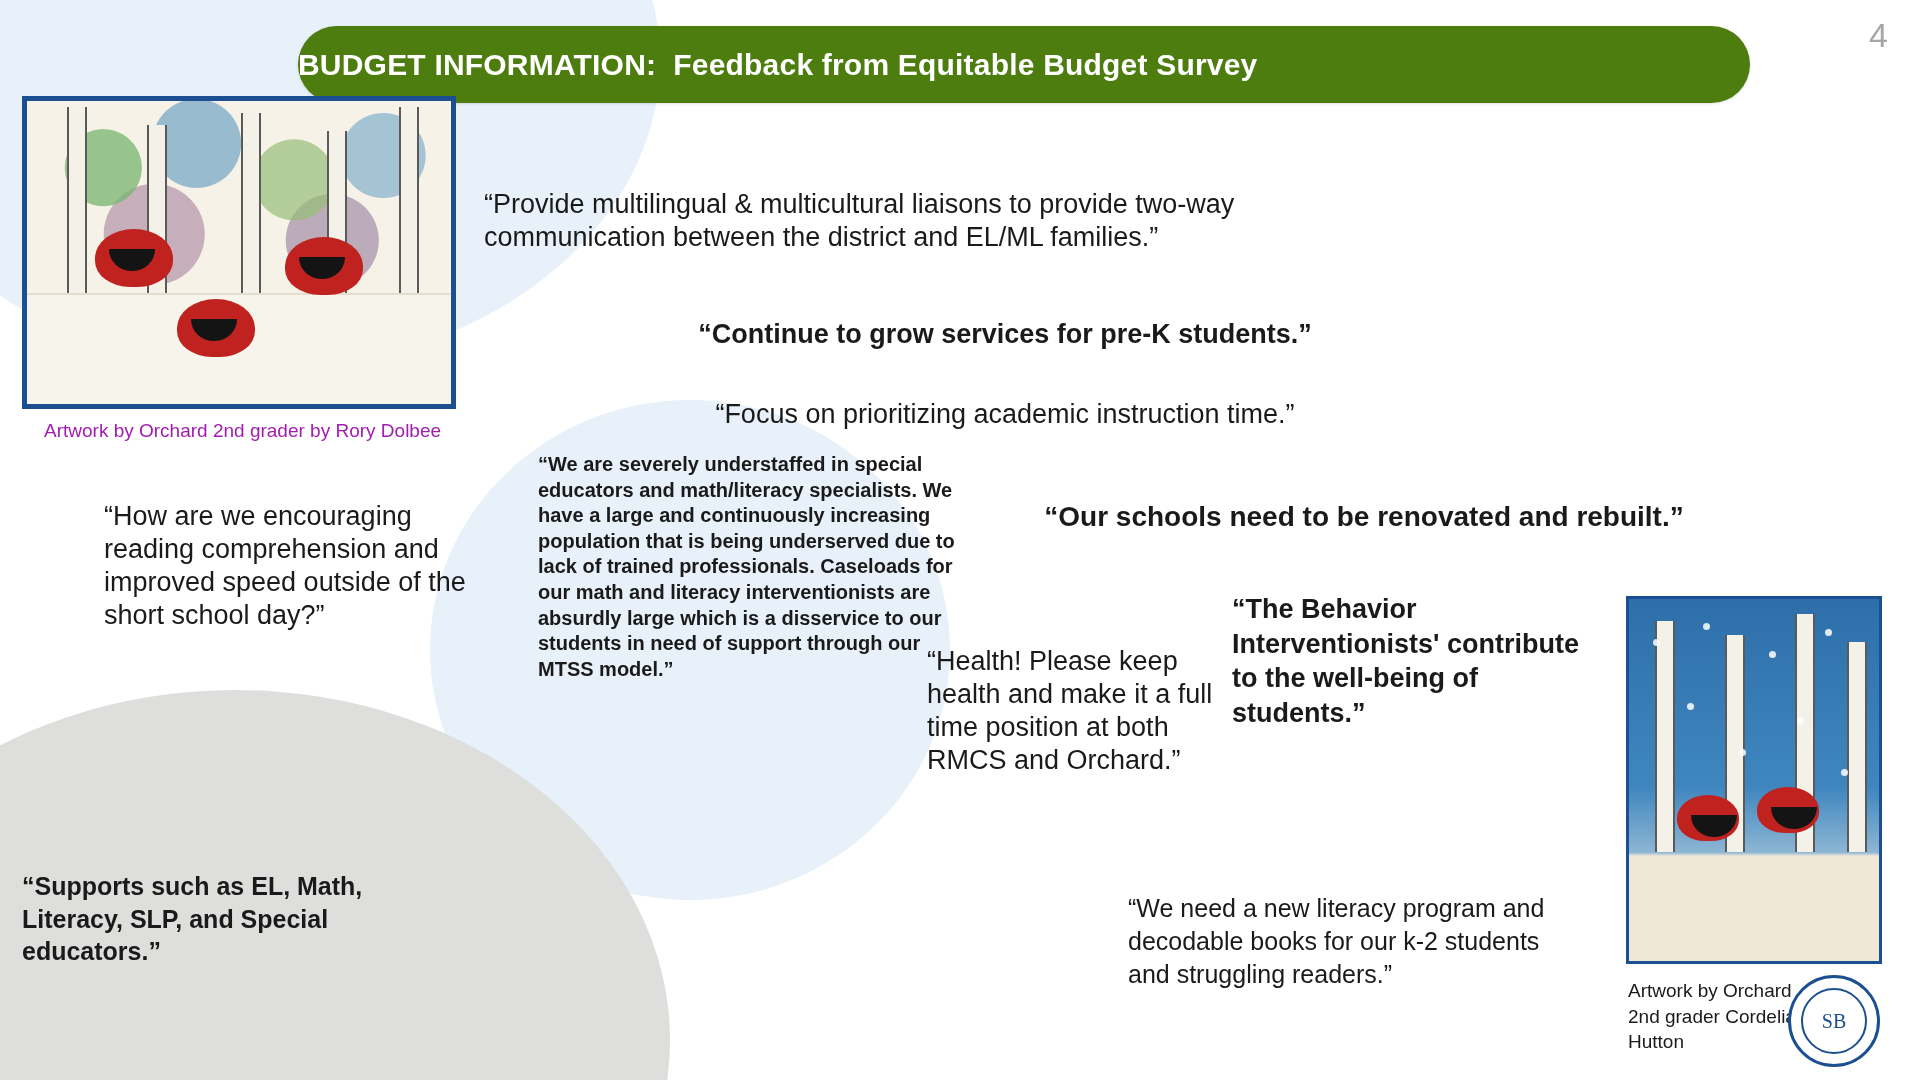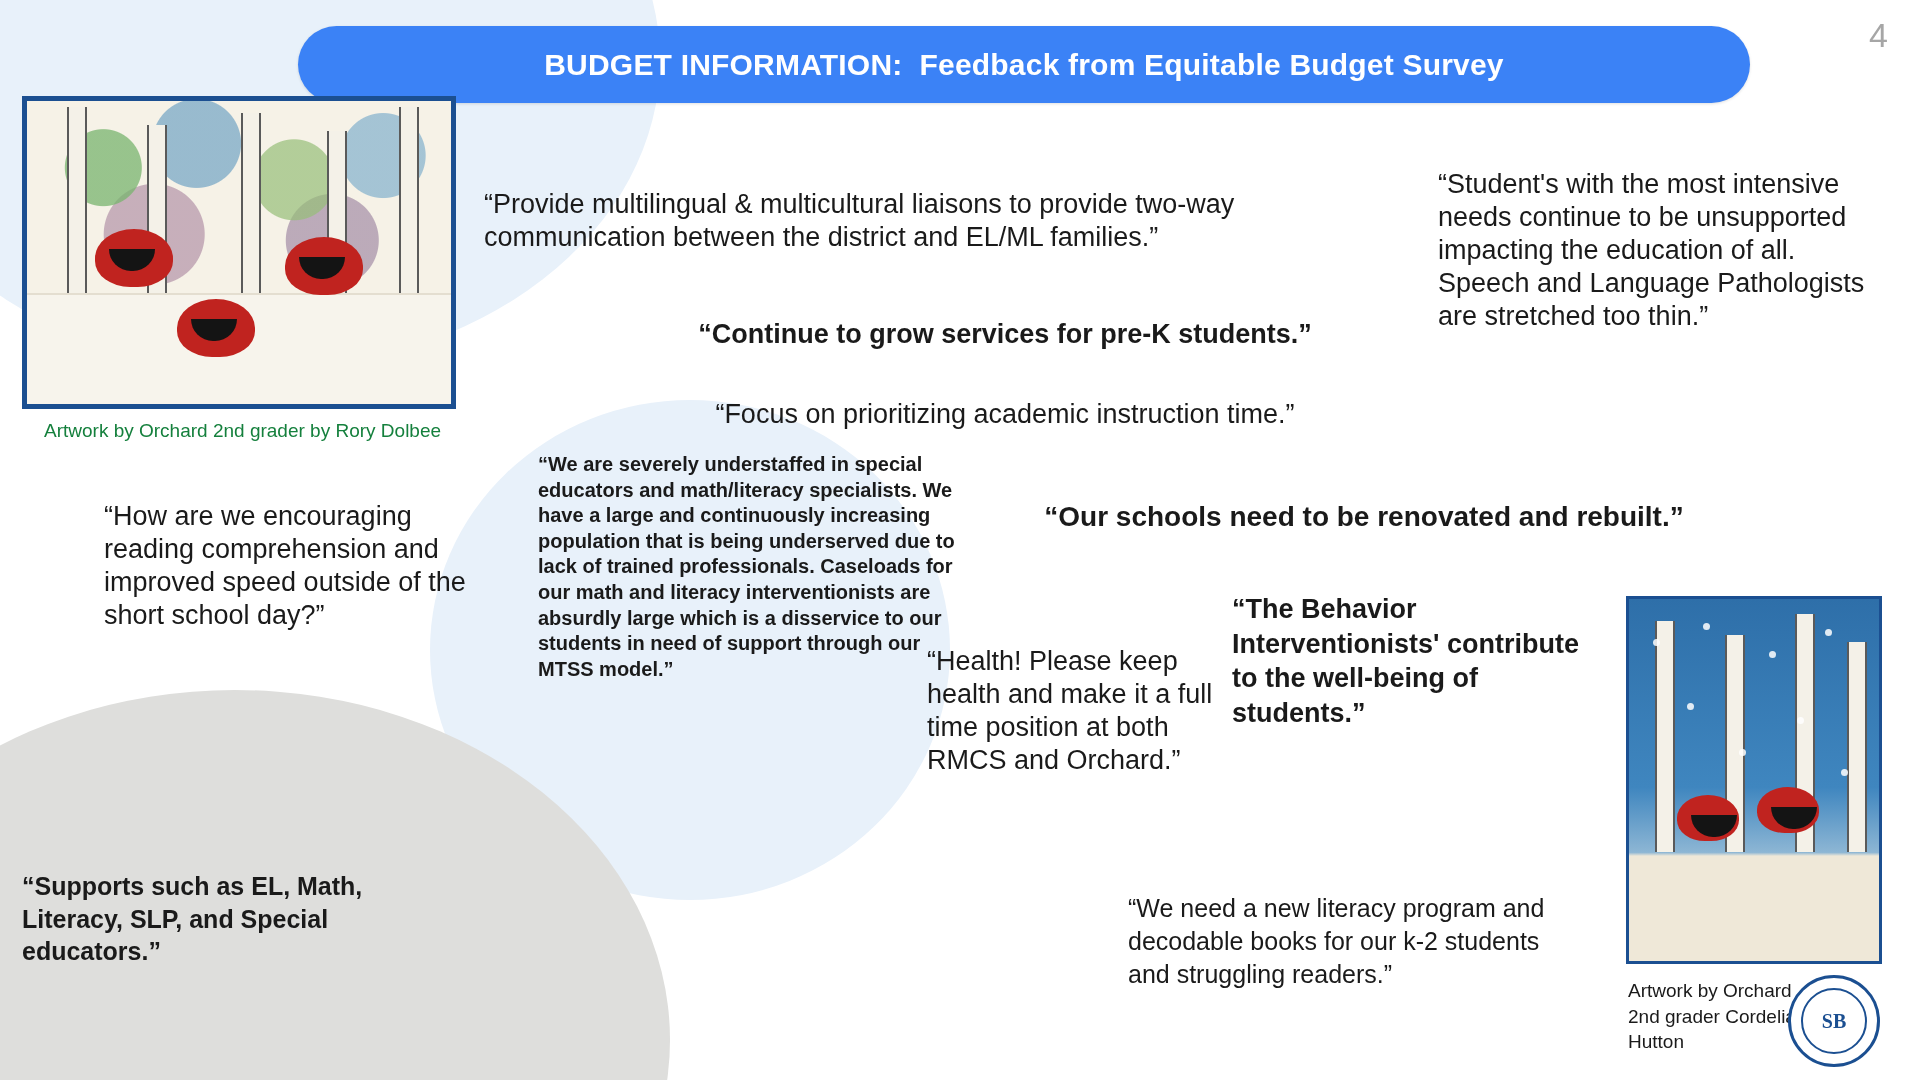--- a/index.html
+++ b/index.html
@@ -52,25 +52,24 @@
     border-radius: 50%;
   }
 
   
   .title-banner {
     position: absolute;
     left: 298px;
     top: 26px;
     width: 1452px;
     height: 77px;
-    background: #3b82f6;
+    background: #4d7c0f;
     border-radius: 40px;
     display: flex;
     align-items: center;
-    justify-content: center;
     box-shadow: 0 1px 3px rgba(0,0,0,0.12);
   }
   .title-banner .title-text {
     color: #ffffff;
     font-size: 30px;
     font-weight: bold;
     letter-spacing: 0.2px;
     white-space: pre;
   }
   .page-number {
@@ -92,21 +91,21 @@
     border: 5px solid #1b4f91;
     box-sizing: border-box;
     overflow: hidden;
     background: #f2efe6;
   }
   .art1-caption {
     position: absolute;
     left: 44px;
     top: 420px;
     font-size: 19px;
-    color: #15803d;
+    color: #a21caf;
   }
 
   .art2 {
     position: absolute;
     left: 1626px;
     top: 596px;
     width: 256px;
     height: 368px;
     border: 3px solid #1b4f91;
     box-sizing: border-box;
@@ -215,21 +214,21 @@
     justify-content: center;
   }
   .seal-inner {
     width: 62px; height: 62px;
     border-radius: 50%;
     border: 2px solid #1b4f91;
     display: flex;
     align-items: center;
     justify-content: center;
     font-size: 20px;
-    font-weight: bold;
+    font-weight: normal;
     color: #1b4f91;
     font-family: "Liberation Serif", serif;
   }
 </style>
 </head>
 <body>
 
 <div class="slide">
 
   <div class="bg-blue-top"></div>
@@ -275,21 +274,20 @@
       <div class="p2-snowdot" style="left:212px; top:170px;"></div>
       <div class="bird" style="left:48px; top:196px; width:62px; height:46px;"></div>
       <div class="bird" style="left:128px; top:188px; width:62px; height:46px;"></div>
     </div>
   </div>
   <div class="art2-caption">Artwork by Orchard 2nd grader Cordelia Hutton</div>
 
   <div id="q-multilingual" class="quote q-reg">“Provide multilingual &amp; multicultural liaisons to provide two-way communication between the district and EL/ML families.”</div>
   <div id="q-prek" class="quote q-bold">“Continue to grow services for pre-K students.”</div>
   <div id="q-focus" class="quote q-reg">“Focus on prioritizing academic instruction time.”</div>
-  <div id="q-students-intensive" class="quote q-reg">“Student's with the most intensive needs continue to be unsupported impacting the education of all. Speech and Language Pathologists are stretched too thin.”</div>
   <div id="q-reading" class="quote q-reg">“How are we encouraging reading comprehension and improved speed outside of the short school day?”</div>
   <div id="q-understaffed" class="quote q-bold">“We are severely understaffed in special educators and math/literacy specialists. We have a large and continuously increasing population that is being underserved due to lack of trained professionals. Caseloads for our math and literacy interventionists are absurdly large which is a disservice to our students in need of support through our MTSS model.”</div>
   <div id="q-renovated" class="quote q-bold">“Our schools need to be renovated and rebuilt.”</div>
   <div id="q-health" class="quote q-reg">“Health! Please keep health and make it a full time position at both RMCS and Orchard.”</div>
   <div id="q-behavior" class="quote q-bold">“The Behavior Interventionists' contribute to the well-being of students.”</div>
   <div id="q-supports" class="quote q-bold">“Supports such as EL, Math, Literacy, SLP, and Special educators.”</div>
   <div id="q-literacy" class="quote q-reg">“We need a new literacy program and decodable books for our k-2 students and struggling readers.”</div>
 
   <div class="seal">
     <div class="seal-inner">SB</div>

